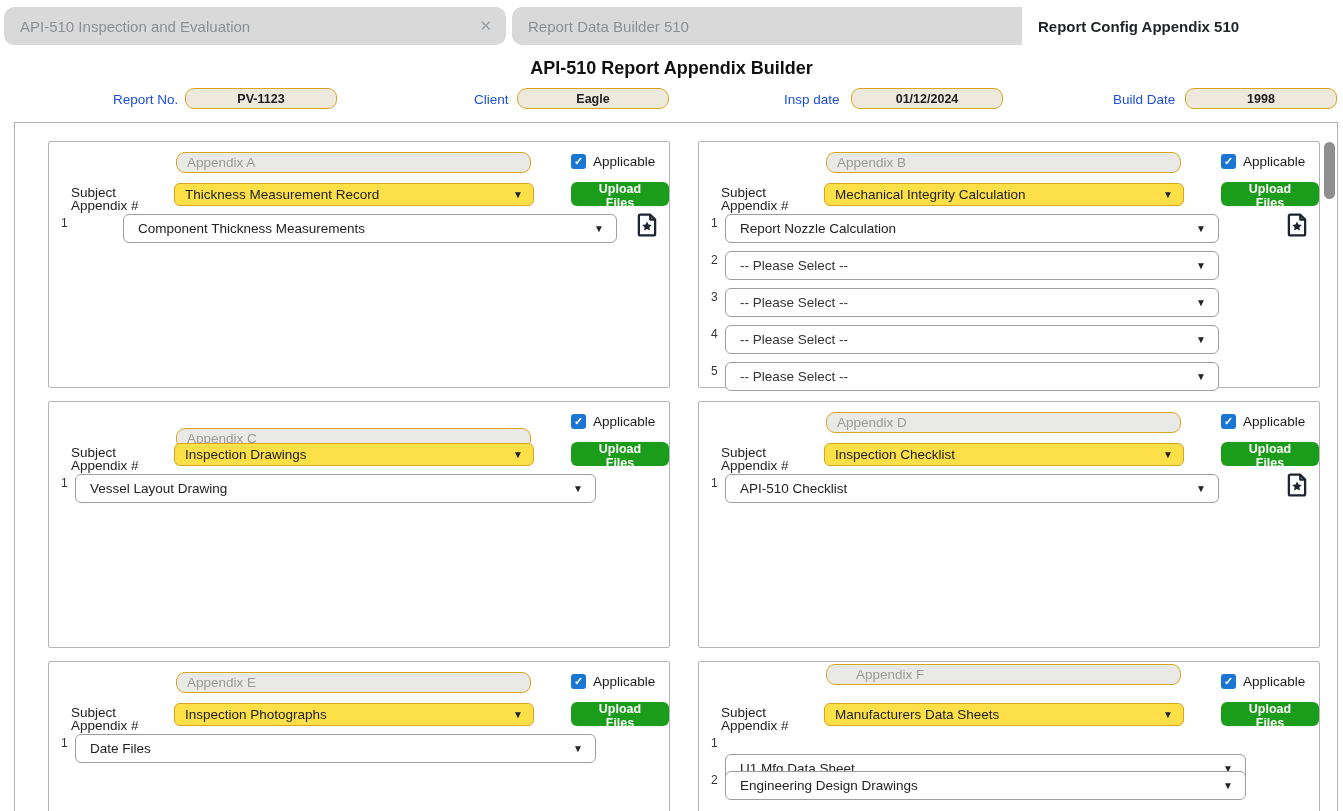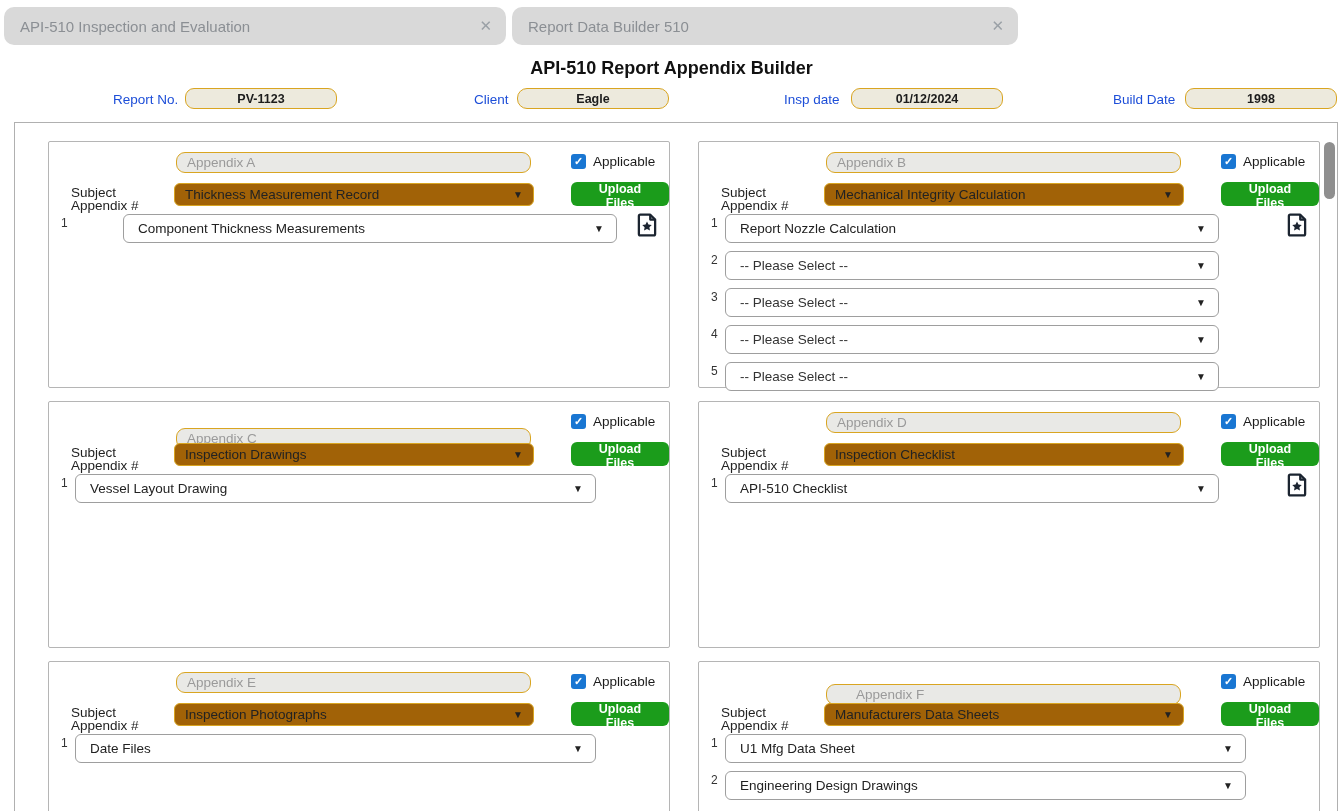--- a/index.html
+++ b/index.html
@@ -8,21 +8,21 @@
 
   
   .tabbar { position:absolute; left:0; top:0; width:1343px; height:45px; background:#fff; }
   .tab { position:absolute; top:7px; height:38px; background:#d9d9d9; border-radius:10px;
     display:flex; align-items:center; padding:0 14px 0 16px; }
   .tab .tab-label { font-size:15px; color:#8b8f94; white-space:nowrap; overflow:hidden; }
   .tab .tab-close { margin-left:auto; color:#9aa0a6; font-size:15px; cursor:pointer; padding-left:10px; }
   .tab.active { background:#fff; border-radius:0; }
   .tab.active .tab-label { color:#1f2328; font-weight:700; }
   #tab-0 { left:4px;   width:502px; }
-  #tab-1 { left:512px; width:506px; }
+  #tab-1 { left:512px; width:547px; }
   #tab-2 { left:1022px; width:321px; }
 
   
   .page-title { position:absolute; left:0; top:58px; width:1343px; text-align:center;
     font-size:18px; font-weight:700; color:#111; }
   .hfield-label { position:absolute; top:92px; font-size:13.5px; color:#1d4ed8; white-space:nowrap; }
   .hfield-input { position:absolute; top:88px; width:152px; height:21px; background:#edeadd;
     border:1.5px solid #d9a521; border-radius:9px; text-align:center; font-weight:700;
     font-size:12.5px; color:#1c1c1c; font-family:"Liberation Sans", sans-serif; outline:none; }
 
@@ -45,21 +45,21 @@
   .appendix-input::placeholder { color:#9a9a9a; opacity:1; }
 
   .applicable { position:absolute; left:522px; top:12px; display:flex; align-items:center;
     gap:7px; cursor:pointer; }
   .cb { width:15px; height:15px; background:#1976d2; border-radius:3px; display:flex;
     align-items:center; justify-content:center; }
   .cb .check { color:#fff; font-size:11px; font-weight:700; line-height:1; }
   .applicable-text { font-size:13.5px; color:#1c1c1c; }
 
   .subject-select { position:absolute; left:125px; top:41px; width:360px; height:23px;
-    border:1.5px solid #d9a521; border-radius:6px; background:#a16207; display:flex;
+    border:1.5px solid #d9a521; border-radius:6px; background:#fde047; display:flex;
     align-items:center; padding:0 10px; cursor:pointer; }
   .subject-select .sel-text { font-size:13.5px; color:#222; }
   .upload { position:absolute; left:522px; top:40px; height:24px; padding:0 13px;
     background:#1b9c1b; color:#fff; border:none; border-radius:6px; font-size:12.5px;
     font-weight:700; cursor:pointer; font-family:"Liberation Sans", sans-serif; }
 
   .nrow { position:absolute; left:12px; display:flex; align-items:flex-start; }
   .num { font-size:12px; color:#333; width:14px; padding-top:2px; }
   .row-select { height:29px; border:1px solid #9e9e9e; border-radius:6px; background:#fff;
     display:flex; align-items:center; padding:0 12px 0 14px; cursor:pointer; }
@@ -79,20 +79,23 @@
 
 <div class="tabbar">
   <div class="tab" id="tab-0">
     <span class="tab-label">API-510 Inspection and Evaluation</span>
     <span class="tab-close">✕</span>
   </div>
   <div class="tab" id="tab-1">
     <span class="tab-label">Report Data Builder 510</span>
     <span class="tab-close">✕</span>
   </div>
+  <div class="tab active" id="tab-2">
+    <span class="tab-label">Report Config Appendix 510</span>
+  </div>
 </div>
 
 <div class="page-title">API-510 Report Appendix Builder</div>
 
 <span class="hfield-label" style="left:113px;">Report No.</span>
 <input class="hfield-input" style="left: 185px;" value="PV-1123">
 
 <span class="hfield-label" style="left:474px;">Client</span>
 <input class="hfield-input" style="left: 517px; border-radius: 10px;" value="Eagle">
 
@@ -265,36 +268,36 @@
   <div class="nrow r0">
     <span class="num">1</span>
     <div class="row-select" style="width: 521px;">
       <span class="sel-text">Date Files</span>
       <span class="arrow">▼</span>
     </div>
   </div>
       </div>
       <div class="panel">
     <span class="plabel lab-appendix">Appendix #</span>
-    <input class="appendix-input" style="top: 22px; padding-left: 29px;" placeholder="Appendix F">
+    <input class="appendix-input" style="top: 2px; padding-left: 29px;" placeholder="Appendix F">
     <label class="applicable">
       <span class="cb">
         <span class="check">✓</span>
       </span>
       <span class="applicable-text">Applicable</span>
     </label>
     <span class="plabel lab-subject">Subject</span>
     <div class="subject-select">
       <span class="sel-text">Manufacturers Data Sheets</span>
       <span class="arrow">▼</span>
     </div>
     <button class="upload">Upload Files</button>
   <div class="nrow r0">
     <span class="num">1</span>
-    <div class="row-select" style="width: 521px;">
+    <div class="row-select" style="width: 521px; margin-top: 20px;">
       <span class="sel-text">U1 Mfg Data Sheet</span>
       <span class="arrow">▼</span>
     </div>
   </div>
         <div class="nrow r1">
     <span class="num">2</span>
     <div class="row-select" style="width: 521px;">
       <span class="sel-text">Engineering Design Drawings</span>
       <span class="arrow">▼</span>
     </div>

